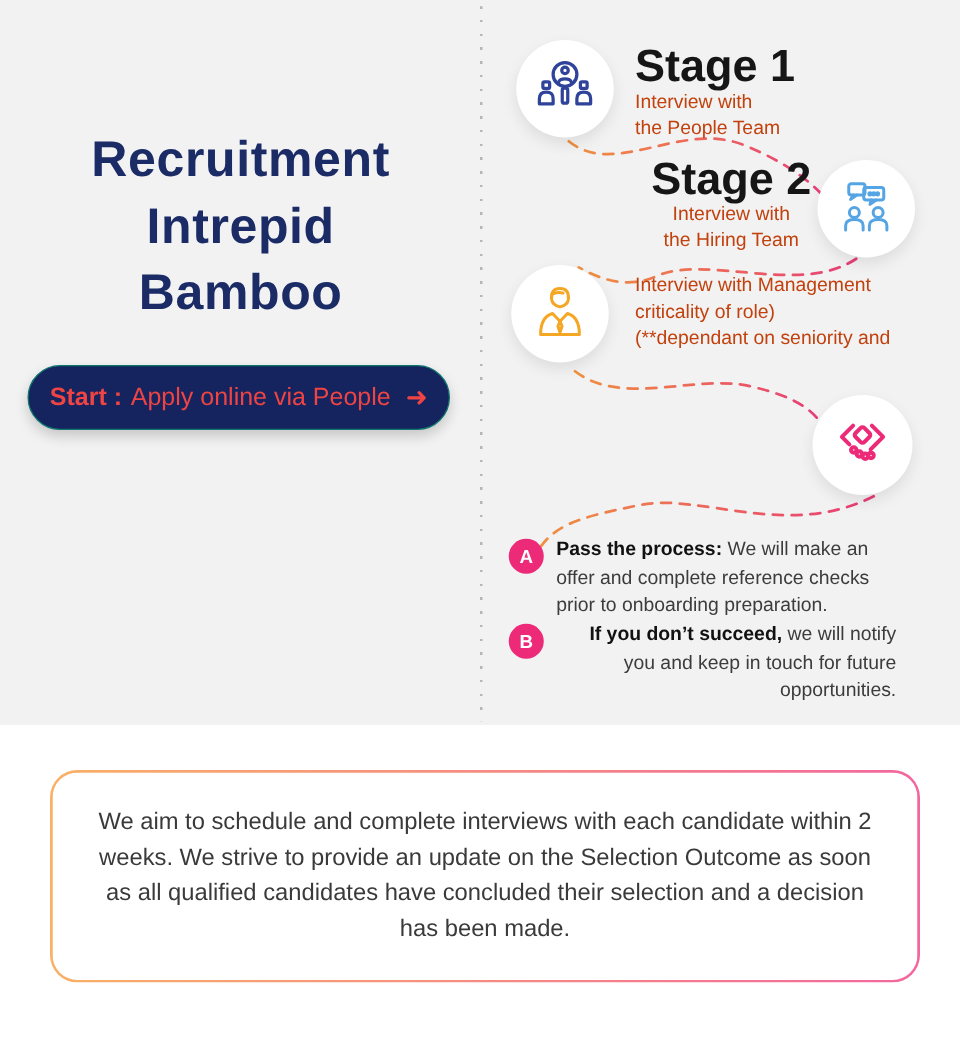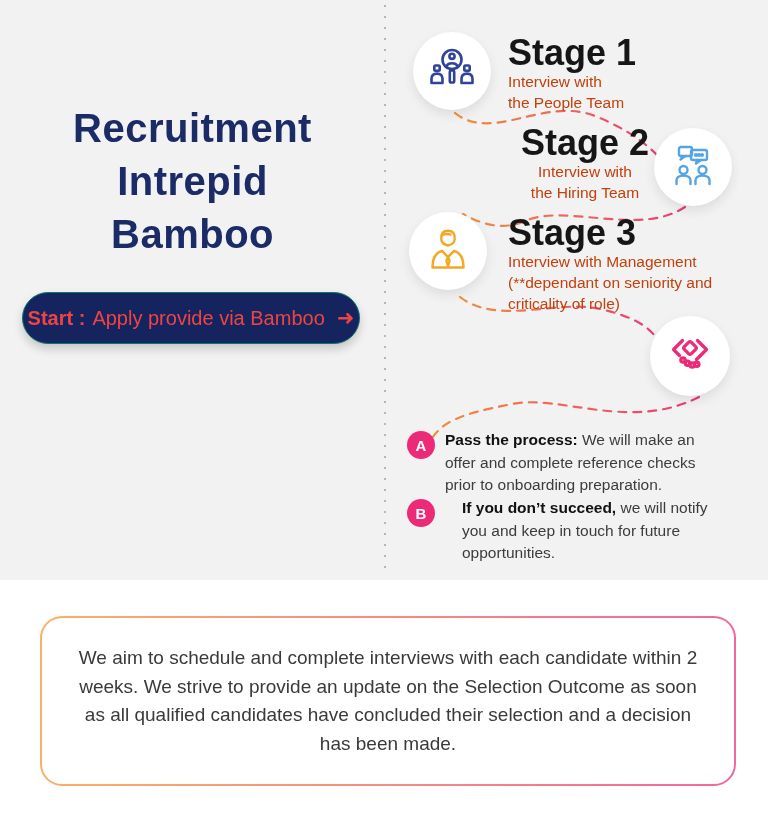--- a/index.html
+++ b/index.html
@@ -69,21 +69,21 @@
     <div class="divider"></div>
 
     <div class="main-title">
       <div>Recruitment</div>
       <div>Intrepid</div>
       <div>Bamboo</div>
     </div>
 
     <div class="start-btn">
       <span class="b">Start :</span>
-      <span>Apply provide via Bamboo</span>
+      <span>Apply online via People</span>
       <span class="arrow">➜</span>
     </div>
 
     <div class="circle" style="left:413px;top:32px;width:78px;height:78px;">
       <span>
         <svg width="48" height="48" viewBox="0 0 48 48" fill="none" stroke="#30439A" stroke-width="2.6" stroke-linecap="round" stroke-linejoin="round">
           <circle cx="24" cy="14.5" r="9.5"></circle>
           <circle cx="24" cy="11.3" r="2.6"></circle>
           <path d="M18.8 20.8 C20.2 17.3 27.8 17.3 29.2 20.8"></path>
           <rect x="21.8" y="25.5" width="4.4" height="12" rx="1.6"></rect>
@@ -127,24 +127,23 @@
       <span>
         <svg width="46" height="46" viewBox="0 0 46 46" fill="none" stroke="#F5A623" stroke-width="2.4" stroke-linecap="round" stroke-linejoin="round">
           <path d="M16.3 13.5 Q15.5 4.8 23 4.8 Q30.5 4.8 29.7 13.5 Q29.2 18 23 19.5 Q16.8 18 16.3 13.5 Z"></path>
           <path d="M16.5 9.5 Q20.5 7 25.5 8.5"></path>
           <path d="M7.5 41.5 Q7.5 27.5 17 24.8 L23 31 L29 24.8 Q38.5 27.5 38.5 41.5 Z"></path>
           <path d="M23 31 L21.4 35 L23 40 L24.6 35 Z"></path>
         </svg>
       </span>
     </div>
     <div class="stage-text" style="left:508px;top:218px;">
-      <div class="stage-heading">Stage 3</div>
       <div class="stage-desc">Interview with Management</div>
+      <div class="stage-desc">criticality of role)</div>
       <div class="stage-desc">(**dependant on seniority and</div>
-      <div class="stage-desc">criticality of role)</div>
     </div>
 
     <div class="circle" style="left:650px;top:316px;width:80px;height:80px;">
       <span>
         <svg width="48" height="48" viewBox="0 0 48 48" fill="none" stroke="#EC2A77" stroke-width="3.2" stroke-linecap="round" stroke-linejoin="round">
           <rect x="19" y="13" width="10" height="10" rx="2" transform="rotate(45 24 18)"></rect>
           <path d="M16.5 10.5 L7.5 19.5 L13.5 25.5"></path>
           <path d="M31.5 10.5 L40.5 19.5 L34.5 25.5"></path>
           <path d="M34.5 25.5 L30.5 29.5"></path>
           <circle cx="17" cy="30" r="2.2"></circle>
@@ -158,21 +157,21 @@
     <div class="outcome-badge" style="left:407px;top:431px;">
       <span>A</span>
     </div>
     <div class="outcome-text" style="left:445px;top:429px;">
       <span class="lead">Pass the process:</span><span> We will make an offer and complete reference checks prior to onboarding preparation.</span>
     </div>
 
     <div class="outcome-badge" style="left:407px;top:499px;">
       <span>B</span>
     </div>
-    <div class="outcome-text" style="left:462px;top:497px;">
+    <div class="outcome-text" style="left:445px;top:497px;text-align:right;">
       <span class="lead">If you don’t succeed,</span><span> we will notify you and keep in touch for future opportunities.</span>
     </div>
 
   </div>
 
   <div class="bottom-section">
     <div class="note-card">
       <div class="note-text">We aim to schedule and complete interviews with each candidate within 2 weeks. We strive to provide an update on the Selection Outcome as soon as all qualified candidates have concluded their selection and a decision has been made.</div>
     </div>
   </div>

